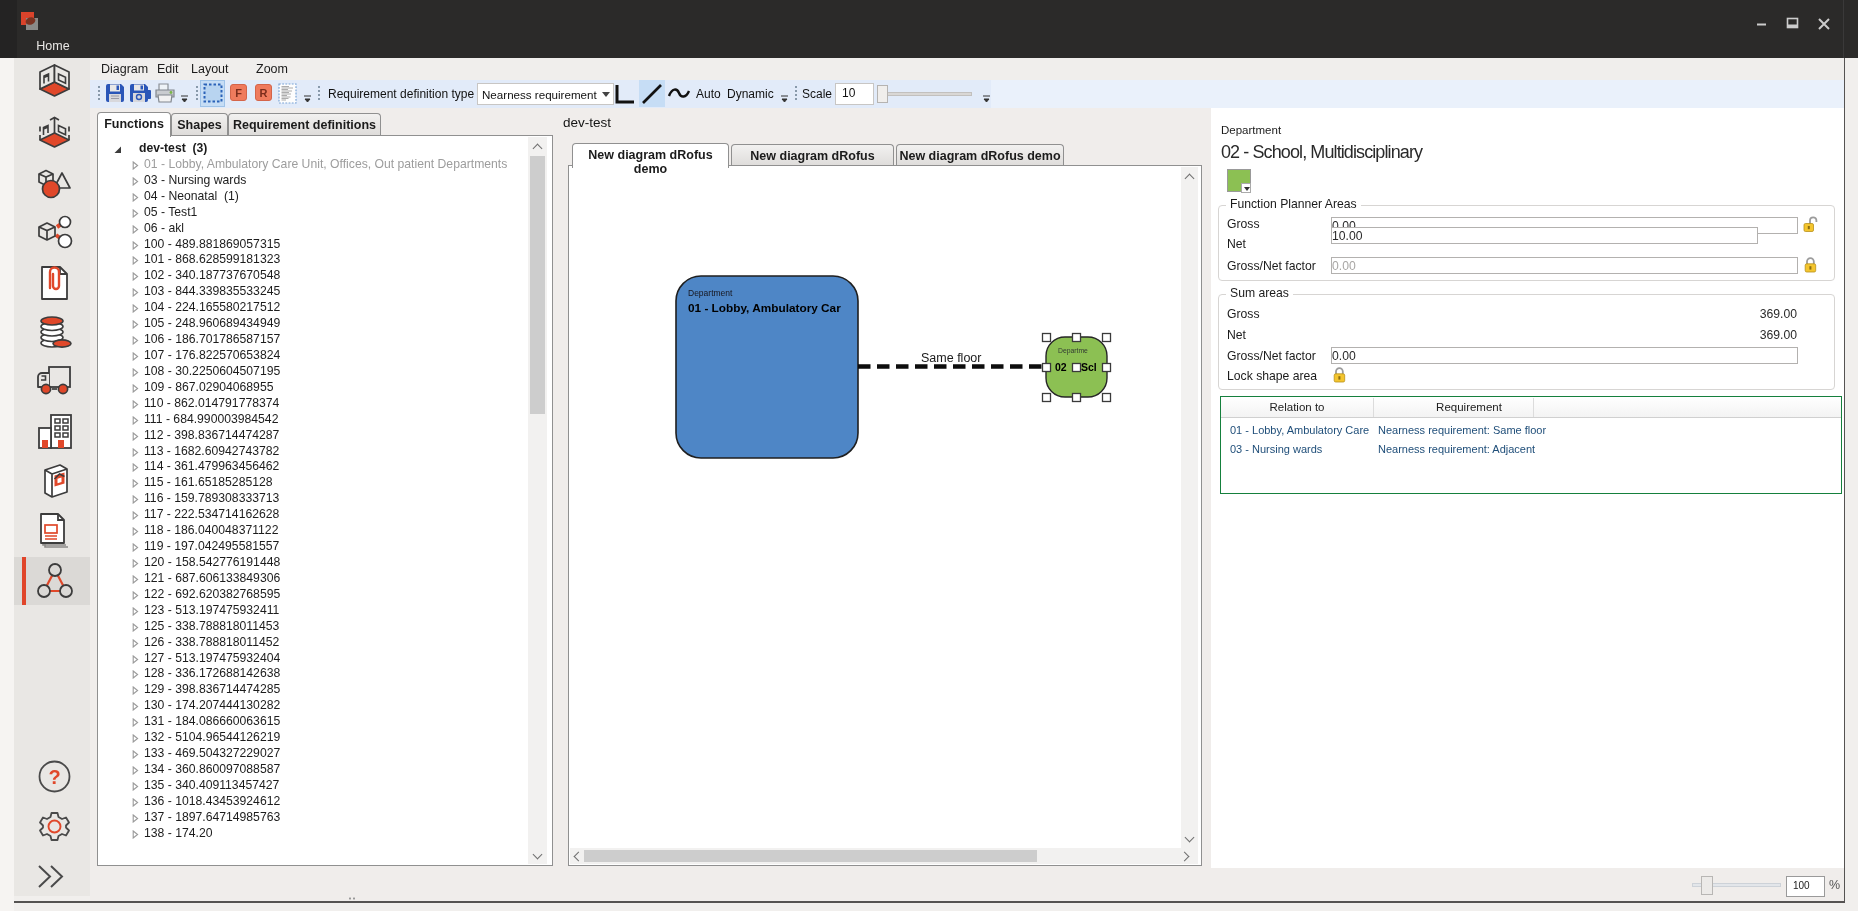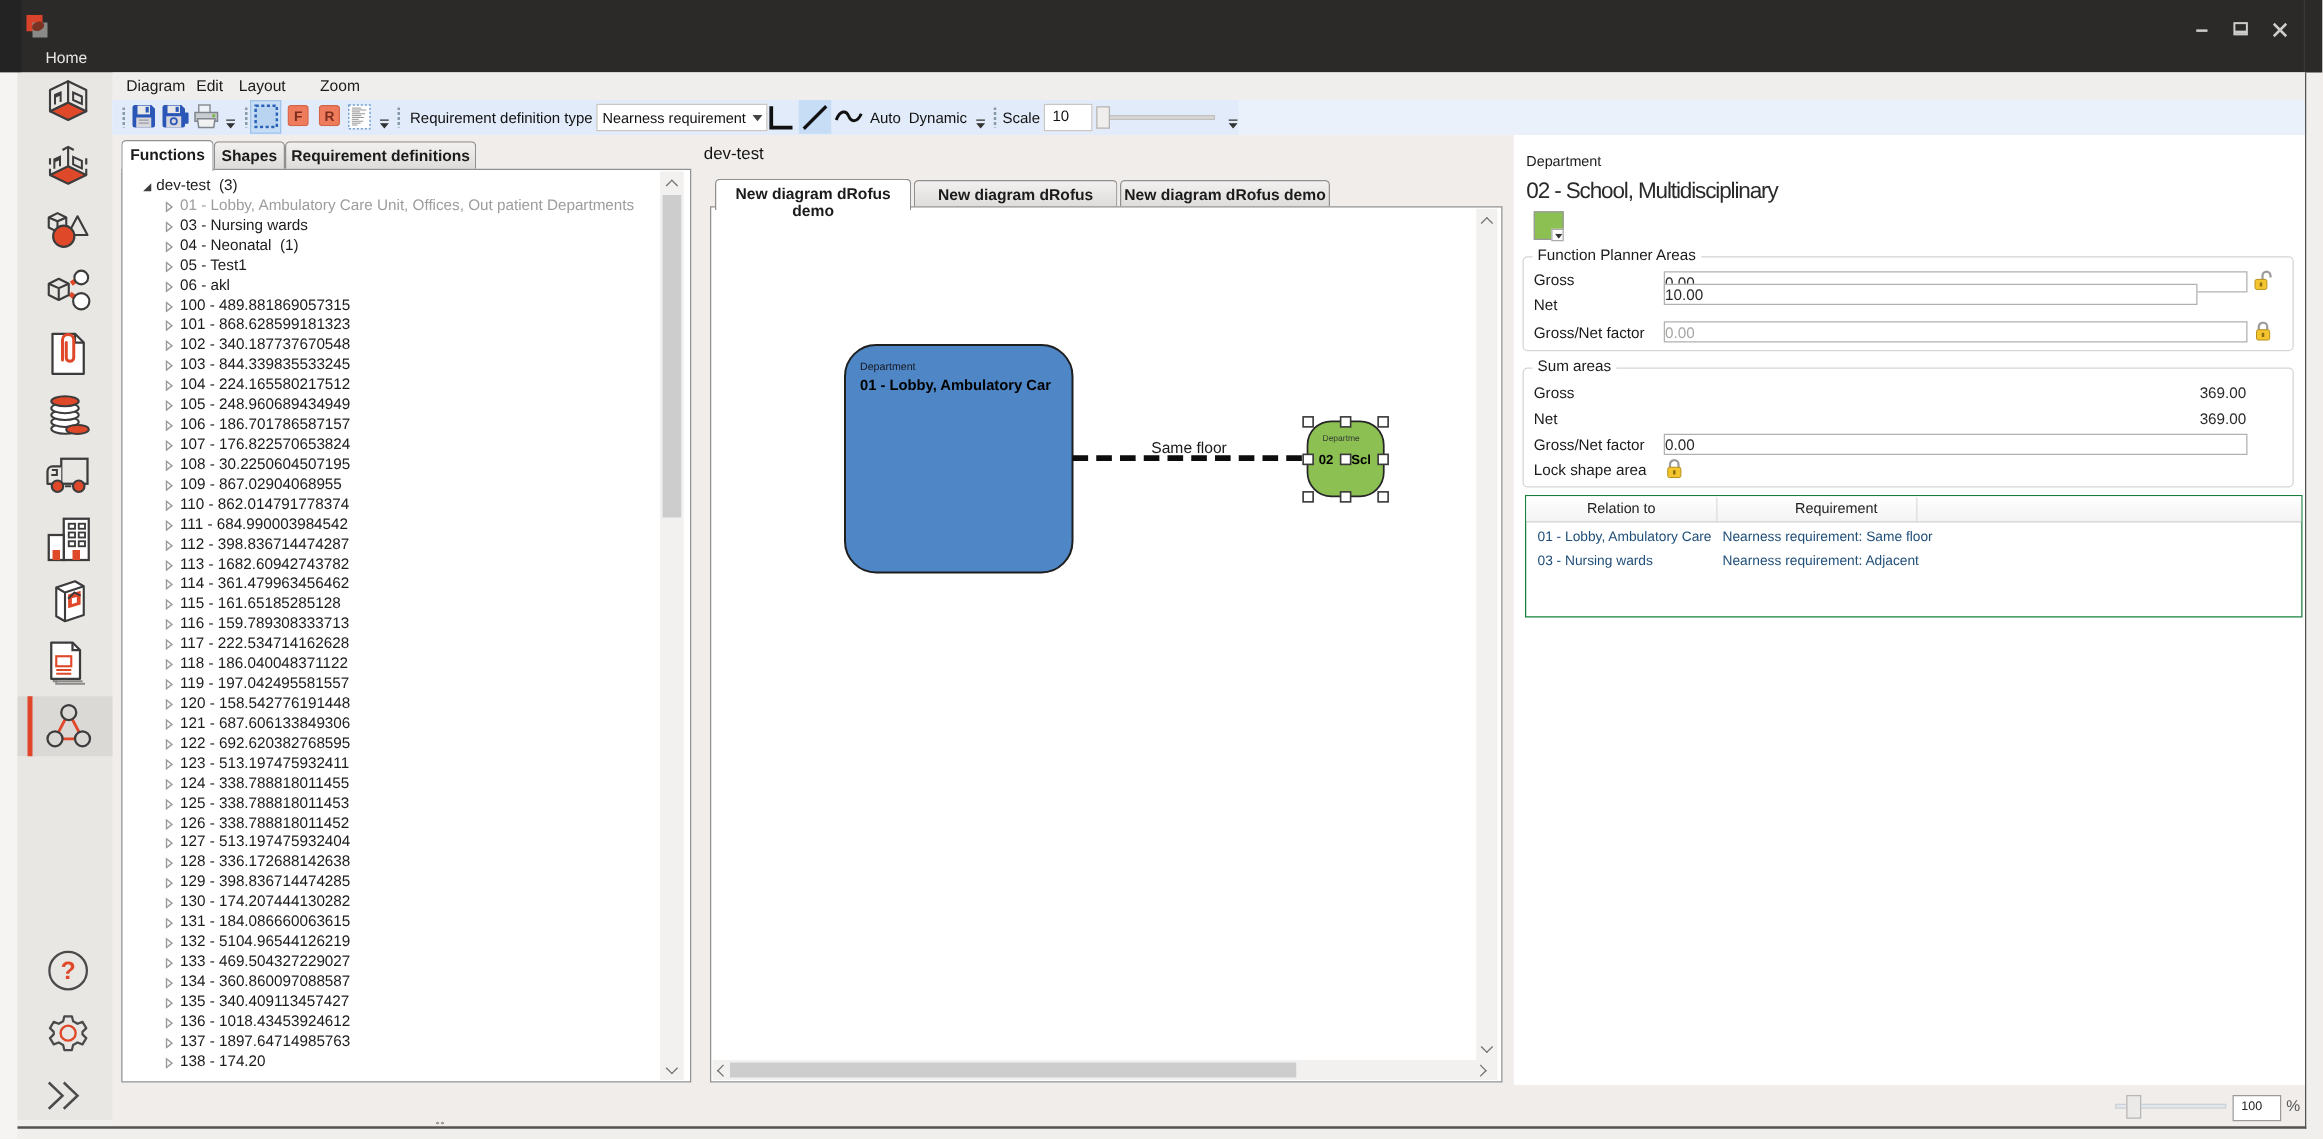--- a/index.html
+++ b/index.html
@@ -324,21 +324,21 @@
         <path d="M1.2 1 L5.6 4.5 L1.2 8 Z" fill="none" stroke="#9a9a9a" stroke-width="1.1"></path>
       </symbol>
 </defs>
   </svg>
 <div id="lpanel" class="abs">
   <div id="tree">
     <div class="tr">
         <svg class="glyph" style="left:16px;top:5px" width="8" height="8" viewBox="0 0 8 8">
           <path d="M7 0.5 L7 7 L0.5 7 Z" fill="#3c3c3c"></path>
         </svg>
-        <span class="txt" style="left:27px;font-weight:normal">dev-test&nbsp; (3)</span>
+        <span class="txt" style="left:41px;font-weight:bold">dev-test&nbsp; (3)</span>
       </div>
     <div class="tr gray">
         <svg class="glyph" width="7" height="9">
           <use href="#tri"></use>
         </svg>
         <span class="txt">01 - Lobby, Ambulatory Care Unit, Offices, Out patient Departments</span>
       </div>
     <div class="tr">
         <svg class="glyph" width="7" height="9">
           <use href="#tri"></use>
@@ -499,26 +499,20 @@
         <svg class="glyph" width="7" height="9">
           <use href="#tri"></use>
         </svg>
         <span class="txt">122 - 692.620382768595</span>
       </div>
     <div class="tr">
         <svg class="glyph" width="7" height="9">
           <use href="#tri"></use>
         </svg>
         <span class="txt">123 - 513.197475932411</span>
-      </div>
-    <div class="tr">
-        <svg class="glyph" width="7" height="9">
-          <use href="#tri"></use>
-        </svg>
-        <span class="txt">124 - 338.788818011455</span>
       </div>
     <div class="tr">
         <svg class="glyph" width="7" height="9">
           <use href="#tri"></use>
         </svg>
         <span class="txt">125 - 338.788818011453</span>
       </div>
     <div class="tr">
         <svg class="glyph" width="7" height="9">
           <use href="#tri"></use>

